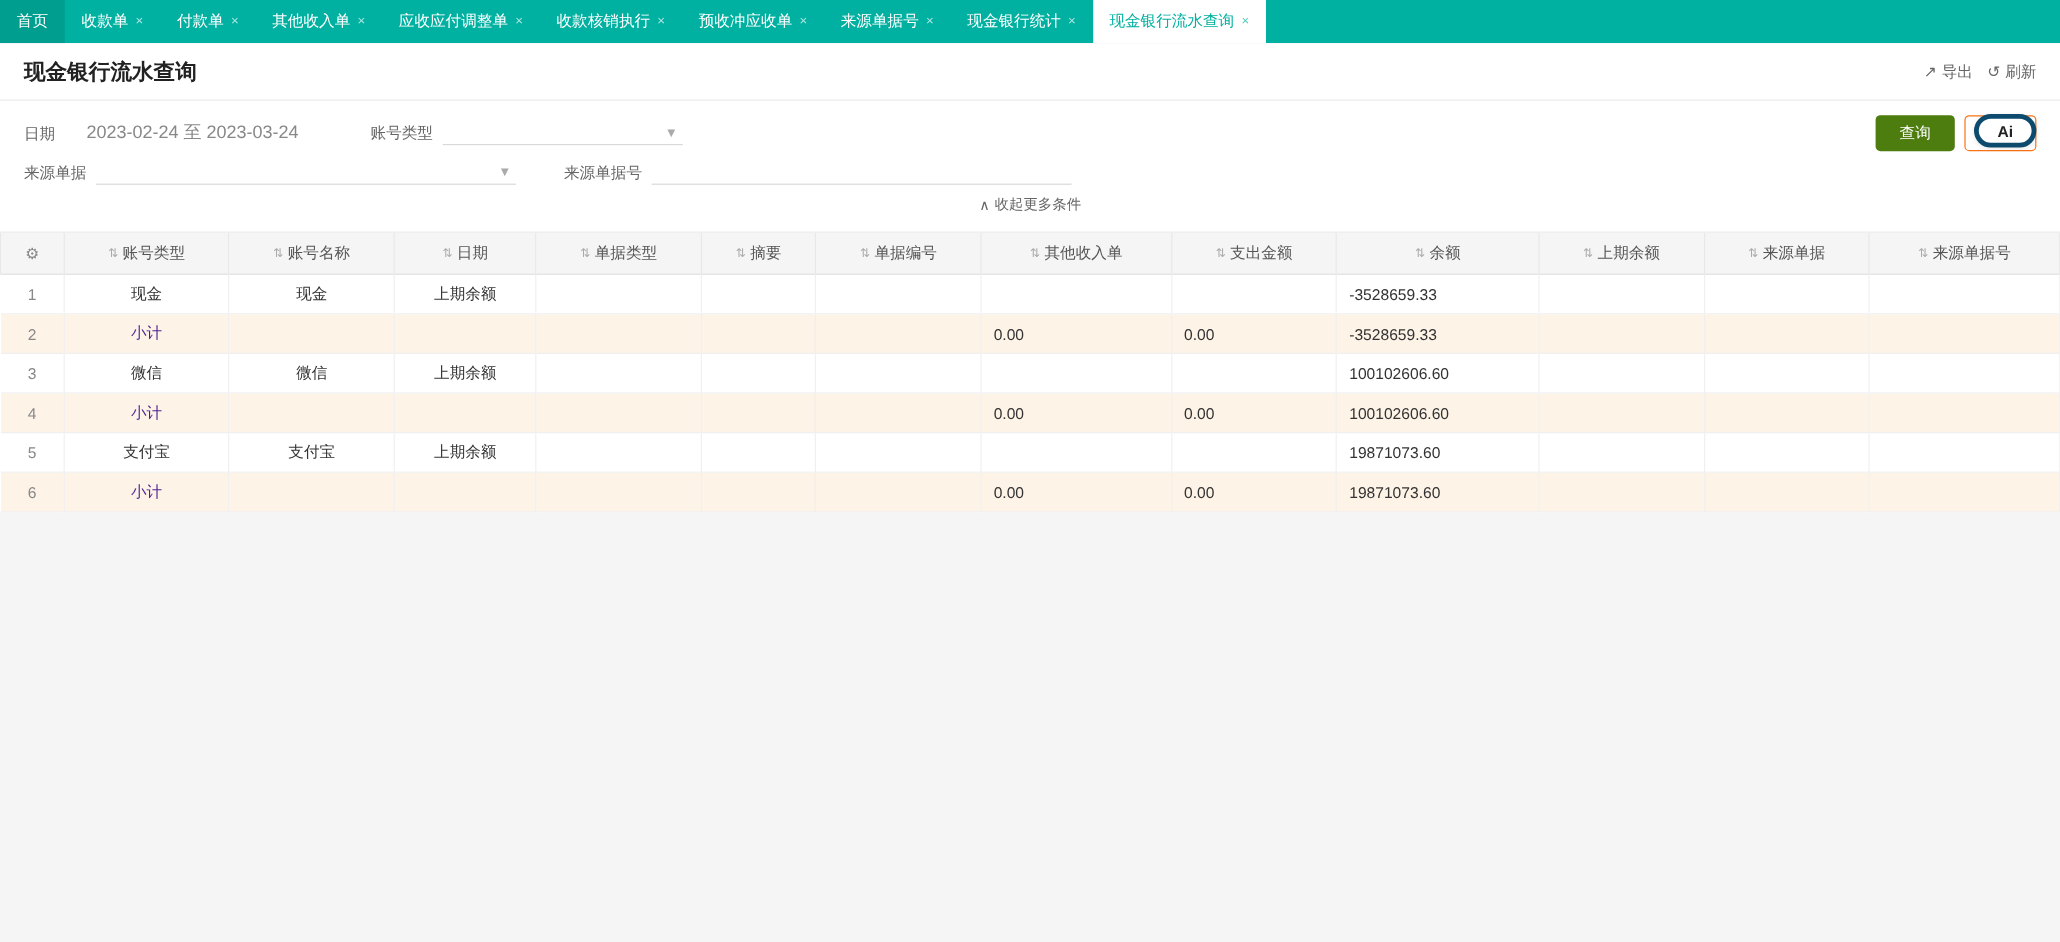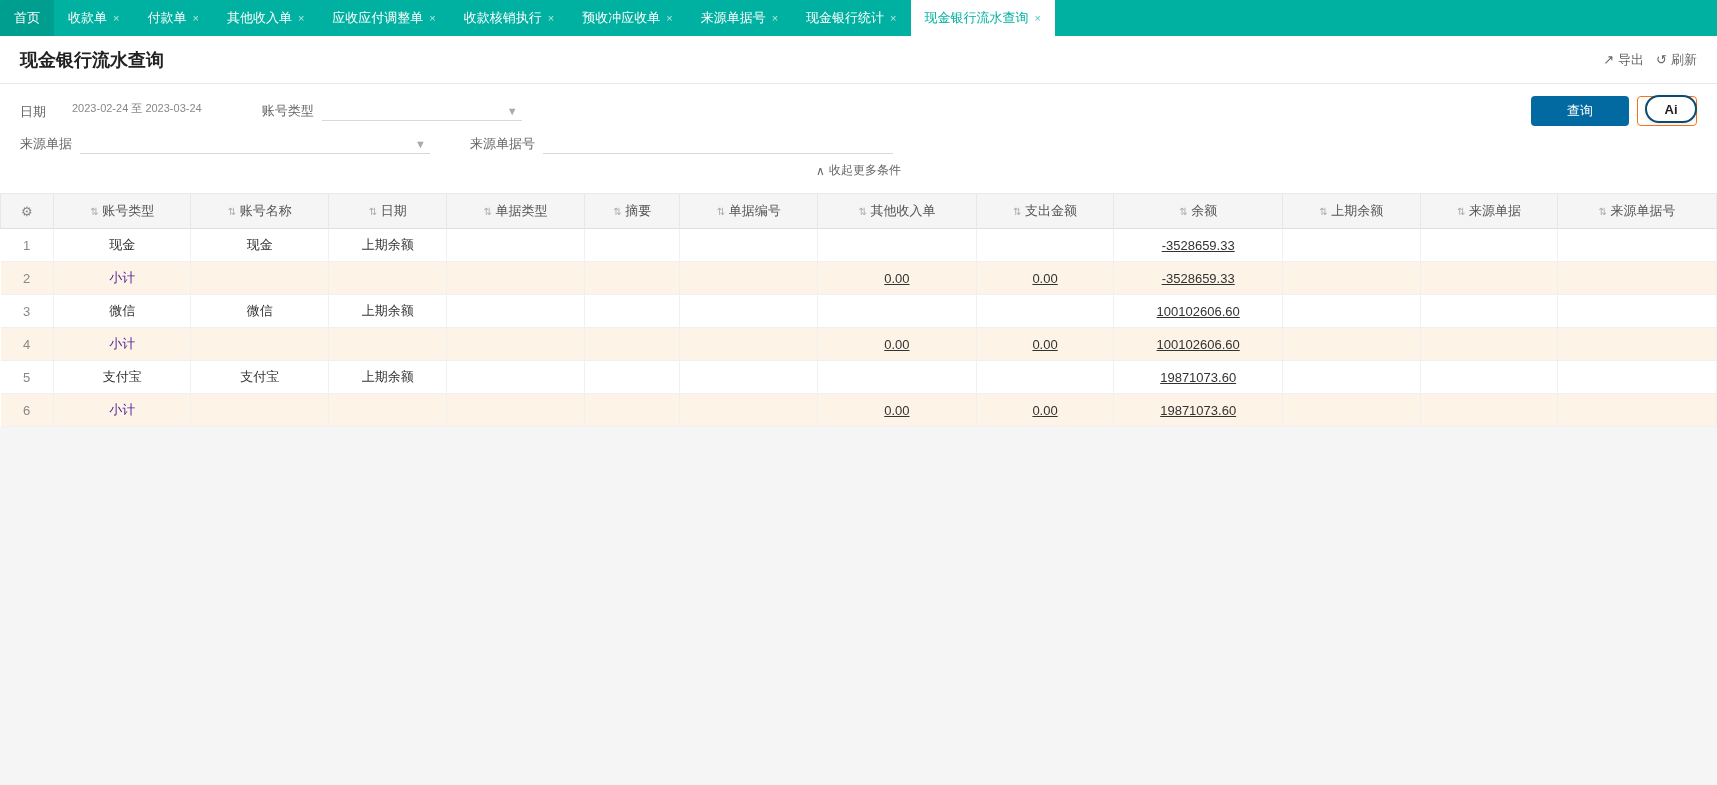--- a/index.html
+++ b/index.html
@@ -93,21 +93,21 @@
       color: #555;
       border: 1px solid transparent;
     }
     .date-btn.active {
       background: #f97316;
       color: #fff;
       border-color: #f97316;
       border-radius: 10px;
     }
     .date-range {
-      font-size: 11px;
+      font-size: 15px;
       color: #888;
       margin-left: 4px;
     }
     .select-wrapper {
       position: relative;
       display: inline-flex;
       align-items: center;
       border-bottom: 1px solid #d9d9d9;
       min-width: 200px;
     }
@@ -136,24 +136,24 @@
       font-size: 13px;
       color: #999;
     }
     .dots-btn {
       color: #f97316;
       cursor: pointer;
       font-size: 16px;
       letter-spacing: 2px;
     }
     .query-btn {
-      background: #0369a1;
+      background: #4d7c0f;
       color: #fff;
       border: none;
-      padding: 6px 36px;
+      padding: 6px 20px;
       border-radius: 4px;
       cursor: pointer;
       font-size: 13px;
     }
     .setting-btn {
       background: #fff;
       color: #f97316;
       border: 1px solid #f97316;
       padding: 5px 16px;
       border-radius: 4px;
@@ -239,31 +239,31 @@
     tbody tr.subtotal { background: #fdf3e7; }
     tbody td {
       padding: 7px 10px;
       text-align: center;
       color: #333;
       border-right: 1px solid #f0f0f0;
       white-space: nowrap;
     }
     tbody td:first-child { color: #888; }
     .td-orange { color: #4c1d95; }
-    .td-num { text-align: center; text-decoration: underline; }
+    .td-num { text-align: left; }
     .gear-icon { cursor: pointer; color: #888; }
 
     .ai-badge {
       position: fixed;
       right: 20px;
       top: 95px;
       width: 52px;
       height: 28px;
       background: #fff;
-      border: 2px solid #0c4a6e;
+      border: 4px solid #0c4a6e;
       border-radius: 14px;
       display: flex;
       align-items: center;
       justify-content: center;
       font-size: 13px;
       font-weight: bold;
       color: #222;
       box-shadow: 0 1px 4px rgba(0,0,0,0.1);
       cursor: pointer;
       z-index: 100;

